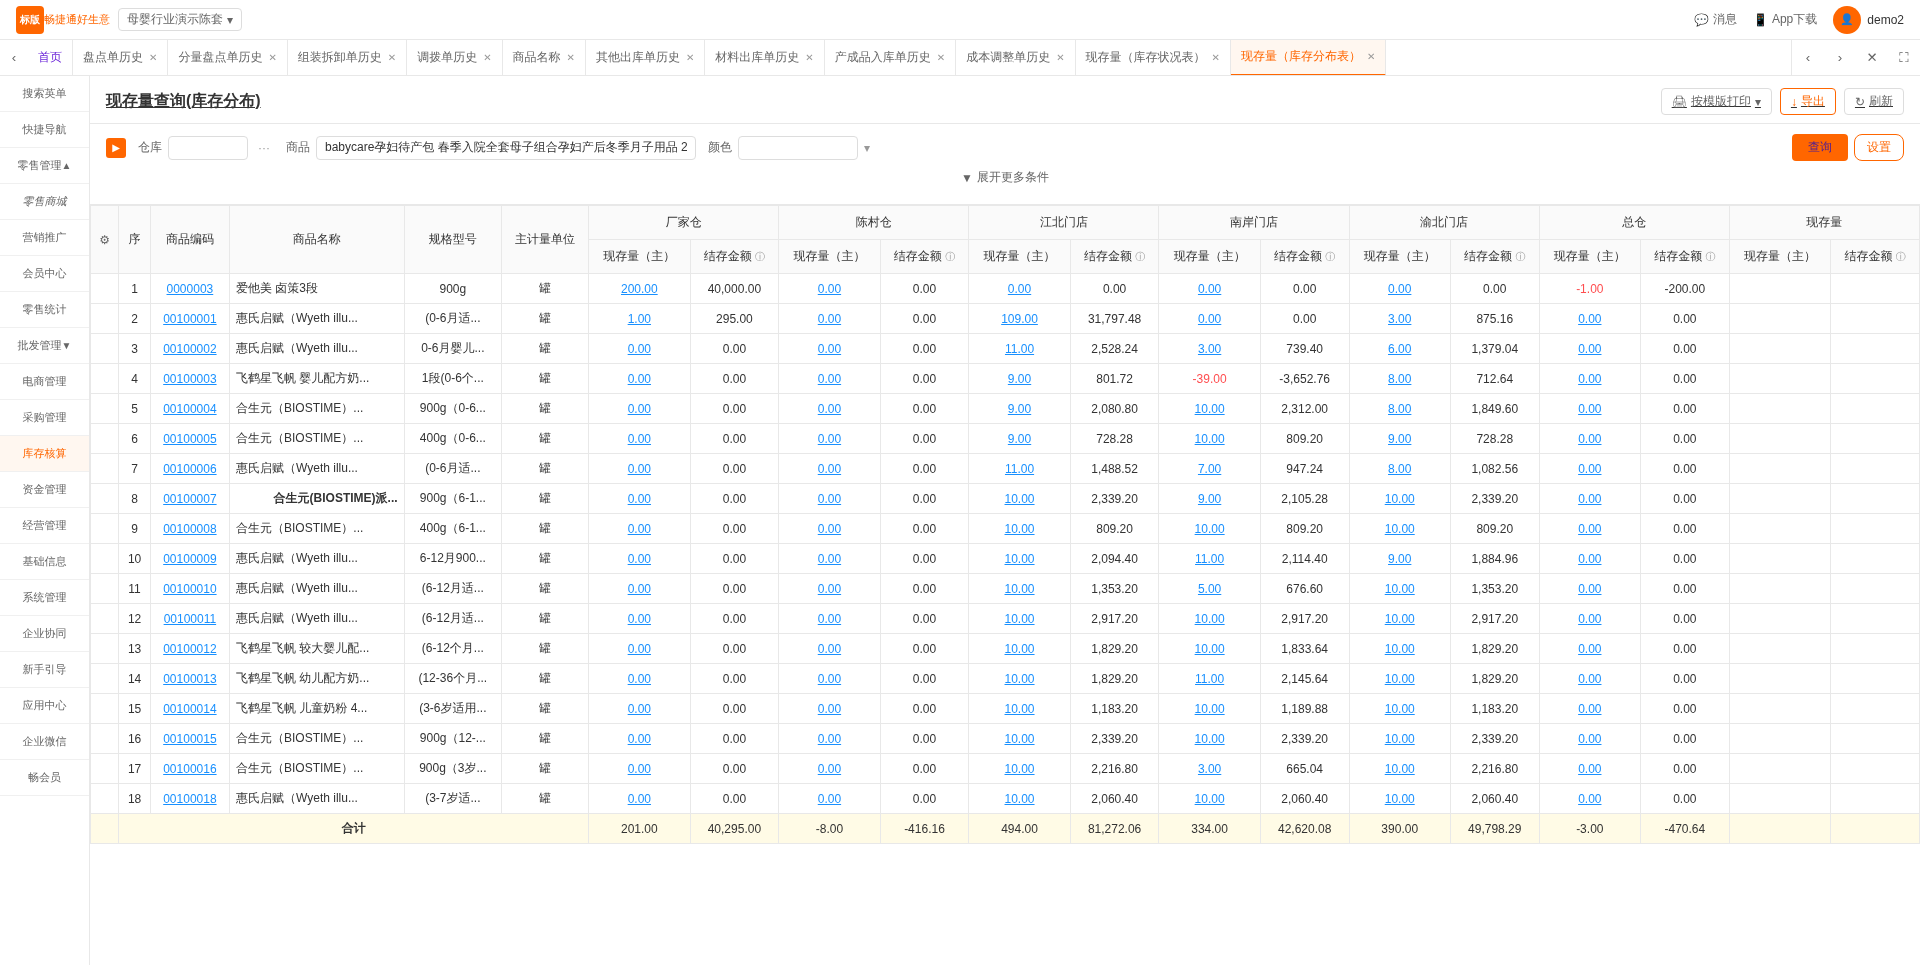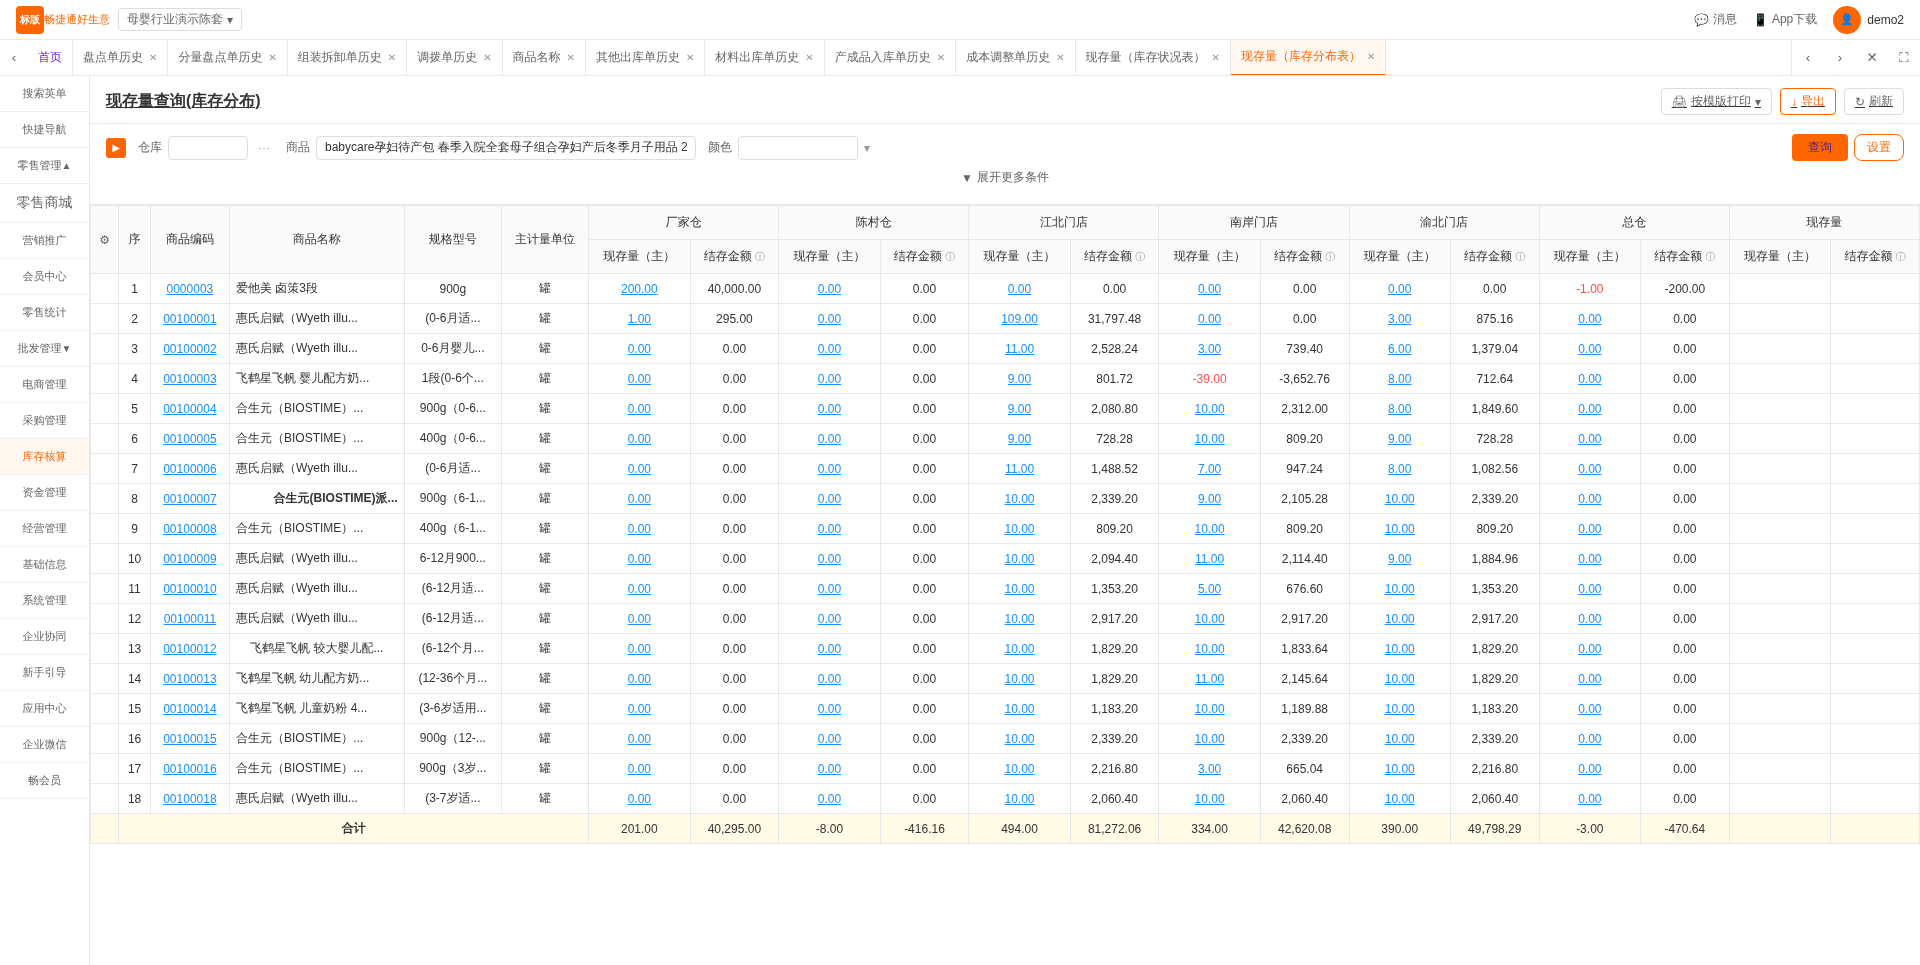--- a/index.html
+++ b/index.html
@@ -170,21 +170,21 @@
     <button class="tab-bar-btn">⛶</button>
   </div>
 </div>
 
 <div class="main-layout">
 
   <div class="sidebar" id="sidebar-container">
   <div class="sidebar-item"><span style="font-size:11px;">搜索英单</span></div>
       <div class="sidebar-item"><span style="font-size:11px;">快捷导航</span></div>
       <div class="sidebar-item"><span style="font-size:11px;">零售管理</span><span style="font-size:10px;">▲</span></div>
-      <div class="sidebar-item"><span style="font-size:14px;">零售商城</span></div>
+      <div class="sidebar-item"><span style="font-size:11px;font-style:italic;">零售商城</span></div>
       <div class="sidebar-item"><span style="font-size:11px;">营销推广</span></div>
       <div class="sidebar-item"><span style="font-size:11px;">会员中心</span></div>
       <div class="sidebar-item"><span style="font-size:11px;">零售统计</span></div>
       <div class="sidebar-item"><span style="font-size:11px;">批发管理</span><span style="font-size:10px;">▼</span></div>
       <div class="sidebar-item"><span style="font-size:11px;">电商管理</span></div>
       <div class="sidebar-item"><span style="font-size:11px;">采购管理</span></div>
       <div class="sidebar-item active"><span style="font-size:11px;">库存核算</span></div>
       <div class="sidebar-item"><span style="font-size:11px;">资金管理</span></div>
       <div class="sidebar-item"><span style="font-size:11px;">经营管理</span></div>
       <div class="sidebar-item"><span style="font-size:11px;">基础信息</span></div>
@@ -544,21 +544,21 @@
       <td>2,917.20</td>
       <td class=""><span class="num-link">0.00</span></td>
       <td class="">0.00</td>
       <td></td>
       <td></td>
     </tr>
             <tr>
       <td></td>
       <td>13</td>
       <td><span class="num-link">00100012</span></td>
-      <td style="text-align:center;margin-top:8px;">飞鹤星飞帆 较大婴儿配...</td>
+      <td style="text-align:left;margin-top:8px;">飞鹤星飞帆 较大婴儿配...</td>
       <td>(6-12个月...</td>
       <td>罐</td>
       <td><span class="num-link">0.00</span></td>
       <td>0.00</td>
       <td><span class="num-link">0.00</span></td>
       <td>0.00</td>
       <td><span class="num-link">10.00</span></td>
       <td>1,829.20</td>
       <td class=""><span class="num-link">10.00</span></td>
       <td class="">1,833.64</td>

